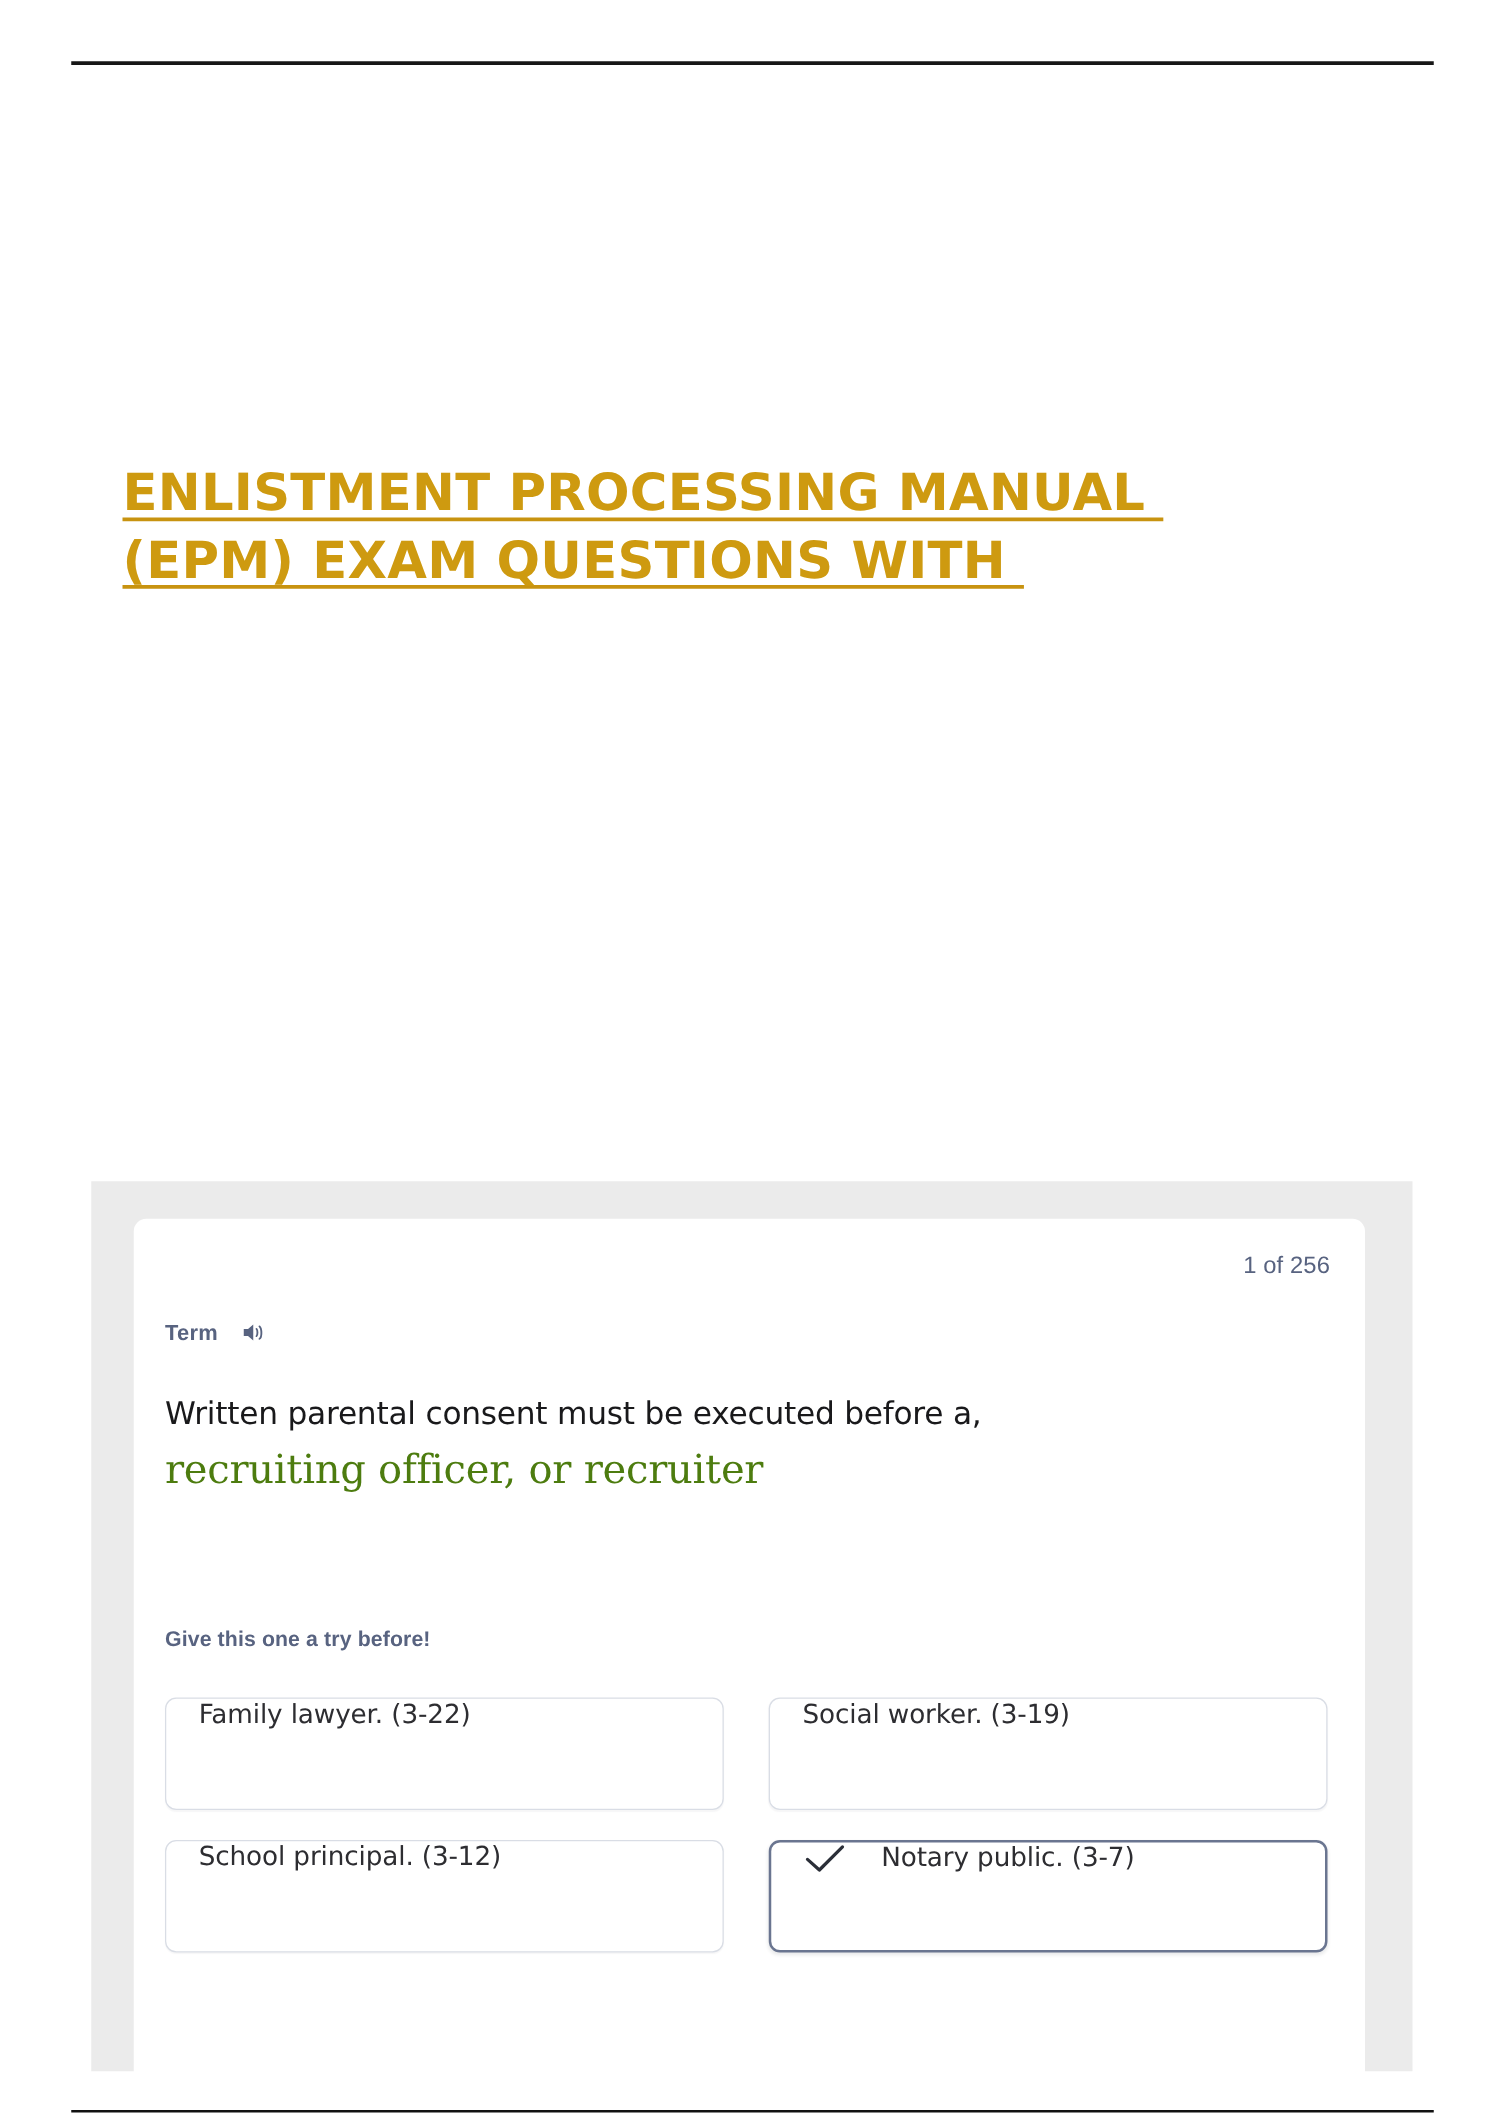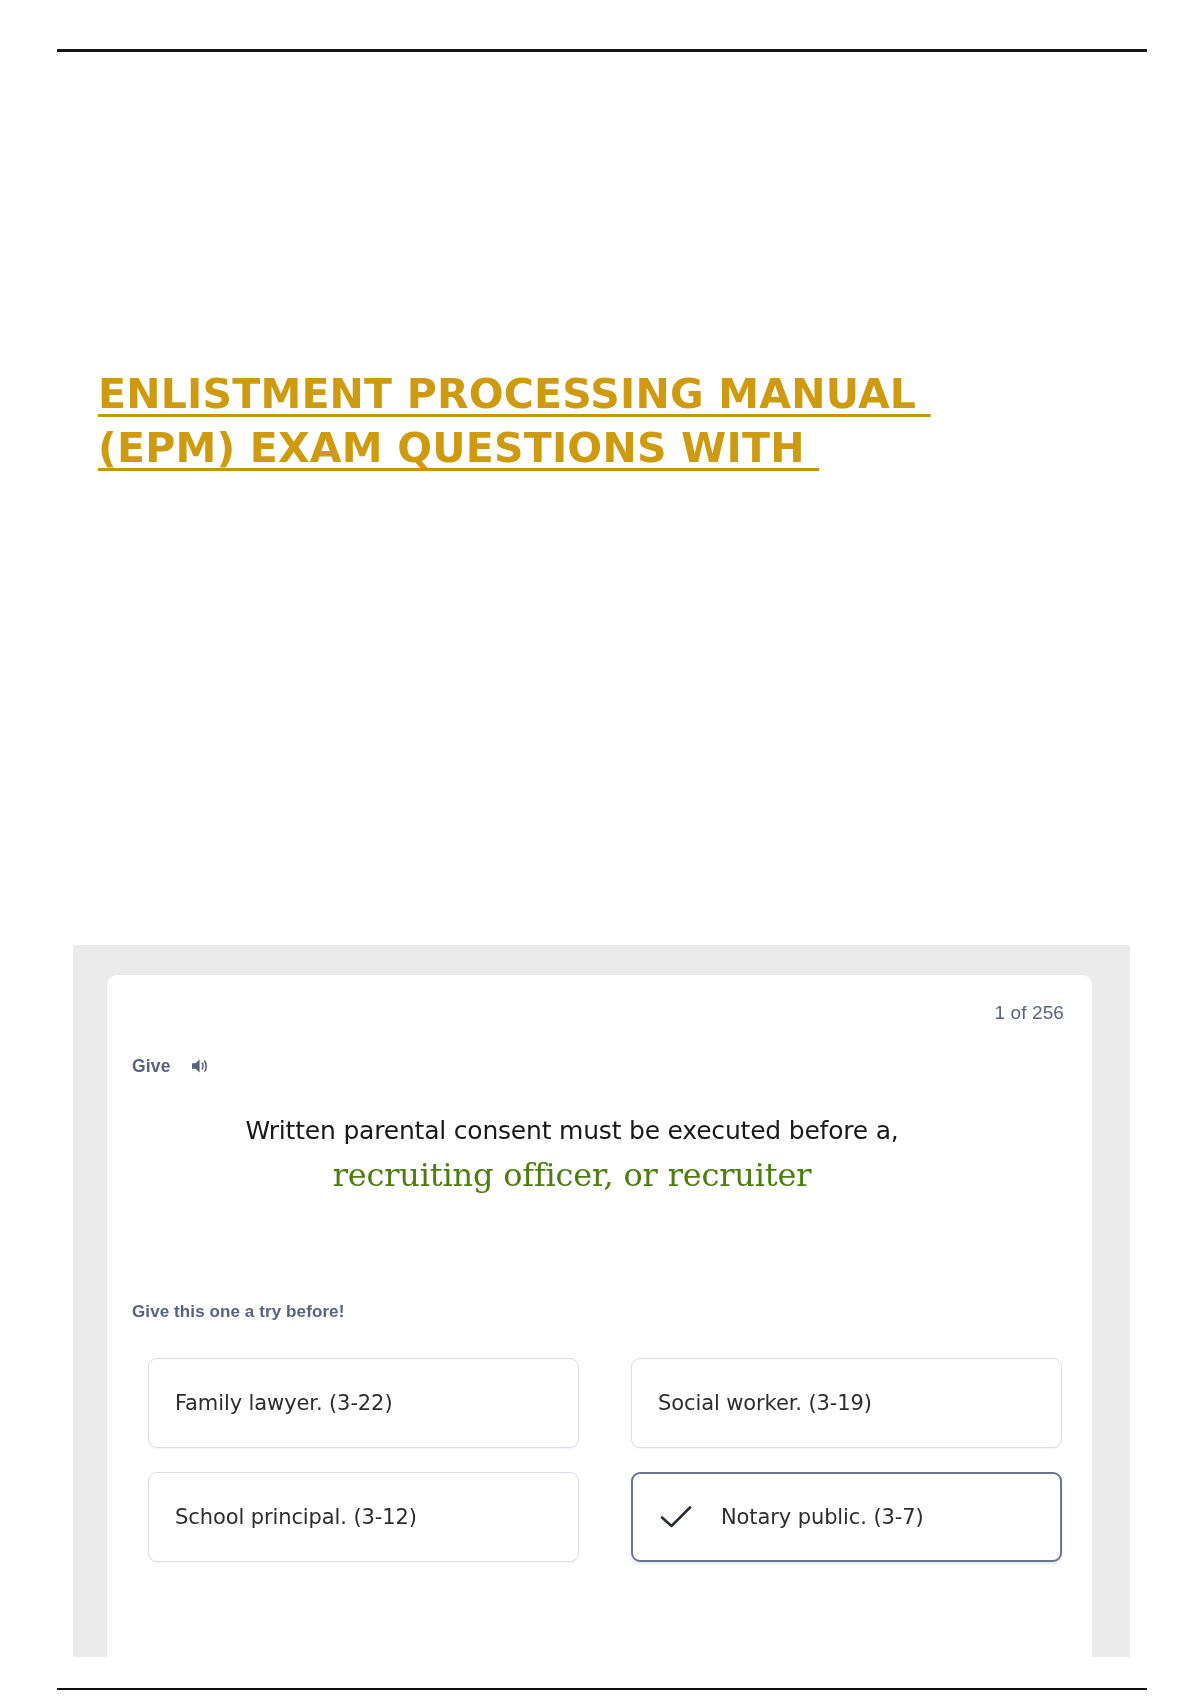--- a/index.html
+++ b/index.html
@@ -106,21 +106,20 @@
     color: #586380;
   }
 
   
   .question {
     position: absolute;
     left: 25px;
     top: 133px;
     width: 880px;
     color: #1b1b1b;
-    text-align: center;
   }
   .q-line-1 {
     display: block;
     font-family: "DejaVu Sans", sans-serif;
     font-size: 25px;
     line-height: 45px;
     letter-spacing: -0.2px;
     color: #19191b;
   }
   .q-line-2 {
@@ -154,24 +153,22 @@
     column-gap: 36px;
     row-gap: 24px;
   }
   .option {
     box-sizing: border-box;
     height: 90px;
     border: 1.5px solid #d9dde5;
     border-radius: 9px;
     background: #ffffff;
     display: flex;
-    align-items: center;
     padding: 0 26px;
     box-shadow: 0 1px 1px rgba(20,25,40,0.04);
-    margin-left: 16px;
   }
   .option.selected {
     border: 2.5px solid #6a7590;
     box-shadow: 0 2px 3px rgba(20,25,40,0.10);
   }
   .option .check {
     flex: 0 0 auto;
     width: 36px;
     margin-right: 26px;
     color: #2b2f38;
@@ -193,21 +190,21 @@
   <span class="tline"><span class="u">ENLISTMENT PROCESSING MANUAL </span></span>
   <span class="tline"><span class="u">(EPM) EXAM QUESTIONS WITH </span></span>
 </h1>
 
 <div class="card-frame">
   <div class="card-inner">
 
     <div class="card-counter">1 of 256</div>
 
     <div class="term-row">
-      <span class="term-label">Give</span>
+      <span class="term-label">Term</span>
       <span class="speaker-icon">
         <svg width="22" height="22" viewBox="0 0 22 22" aria-hidden="true">
           <path d="M3 8.2h3.4L10.6 4.6v12.8L6.4 13.8H3z" fill="#586380"></path>
           <path d="M13.2 8.1c1.0 0.9 1.0 4.9 0 5.8" stroke="#586380" stroke-width="1.5" fill="none" stroke-linecap="round"></path>
           <path d="M15.6 6.1c2.0 1.9 2.0 9.0 0 9.9" stroke="#586380" stroke-width="1.5" fill="none" stroke-linecap="round"></path>
         </svg>
       </span>
     </div>
 
     <div class="question">

